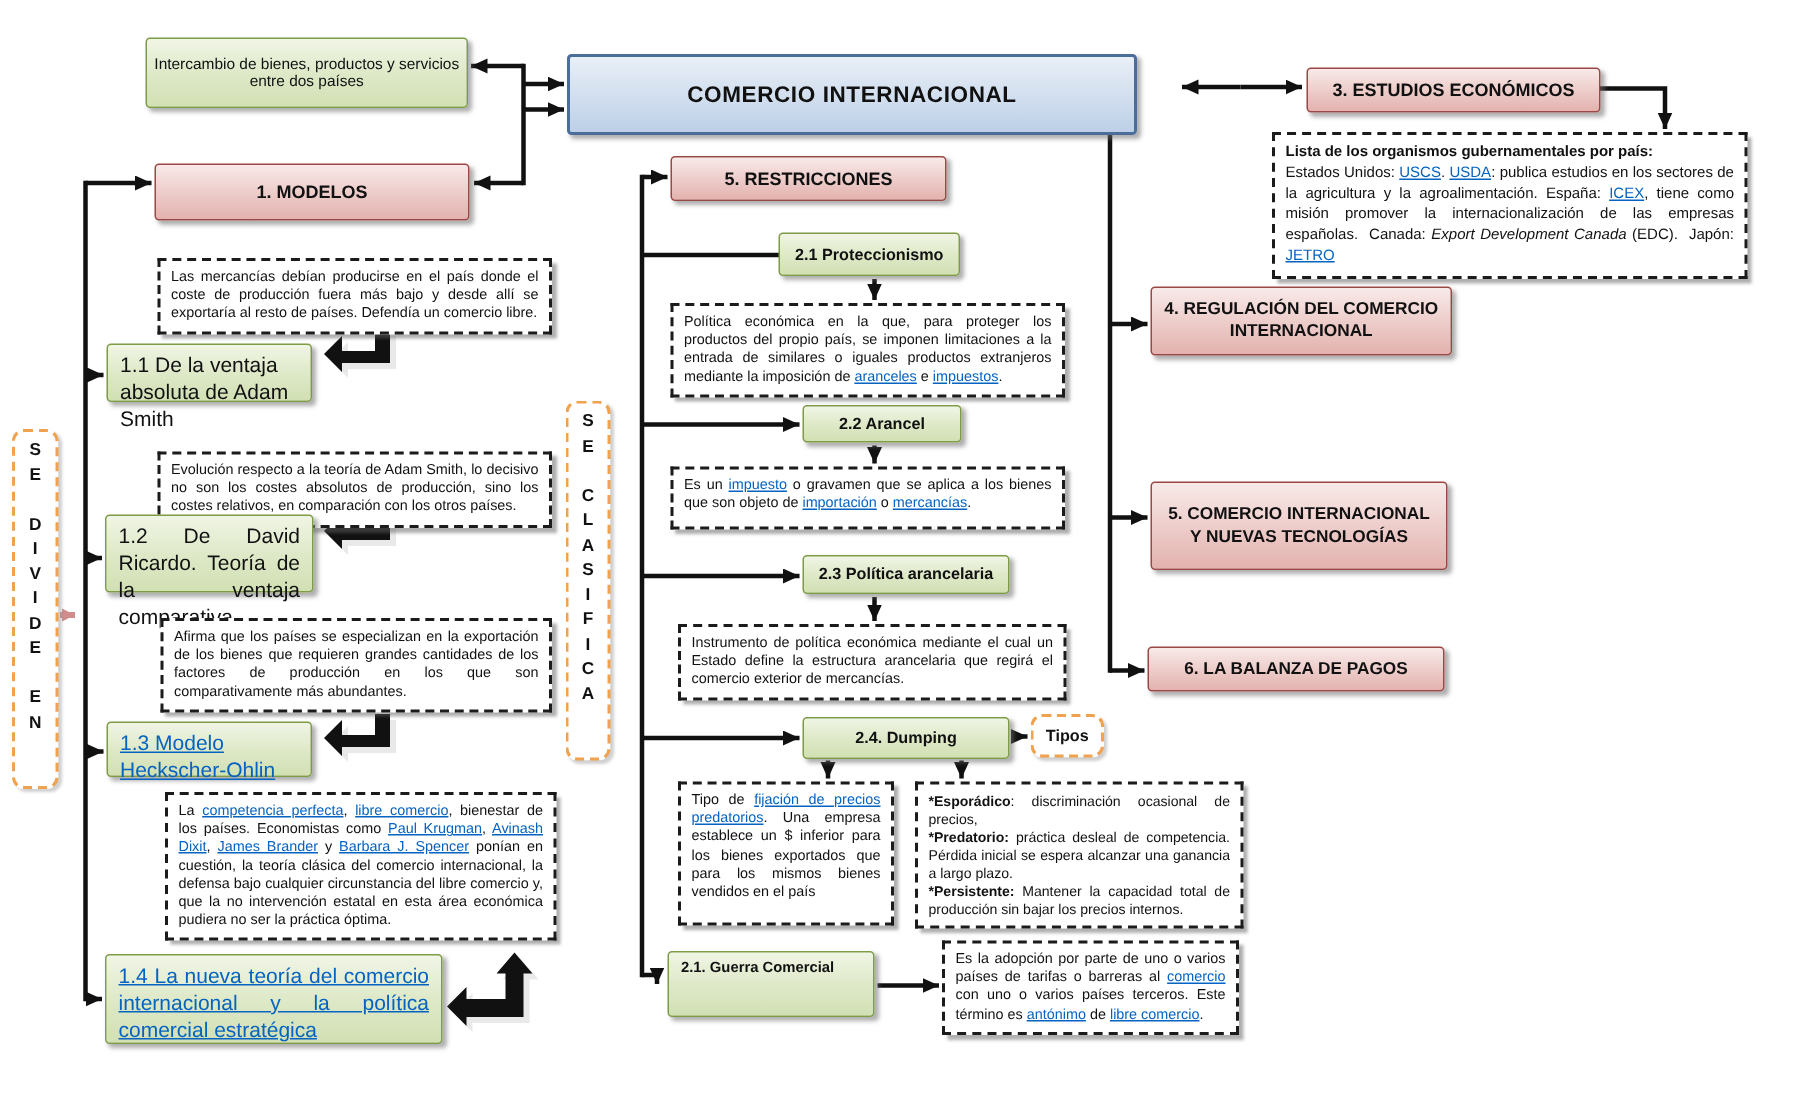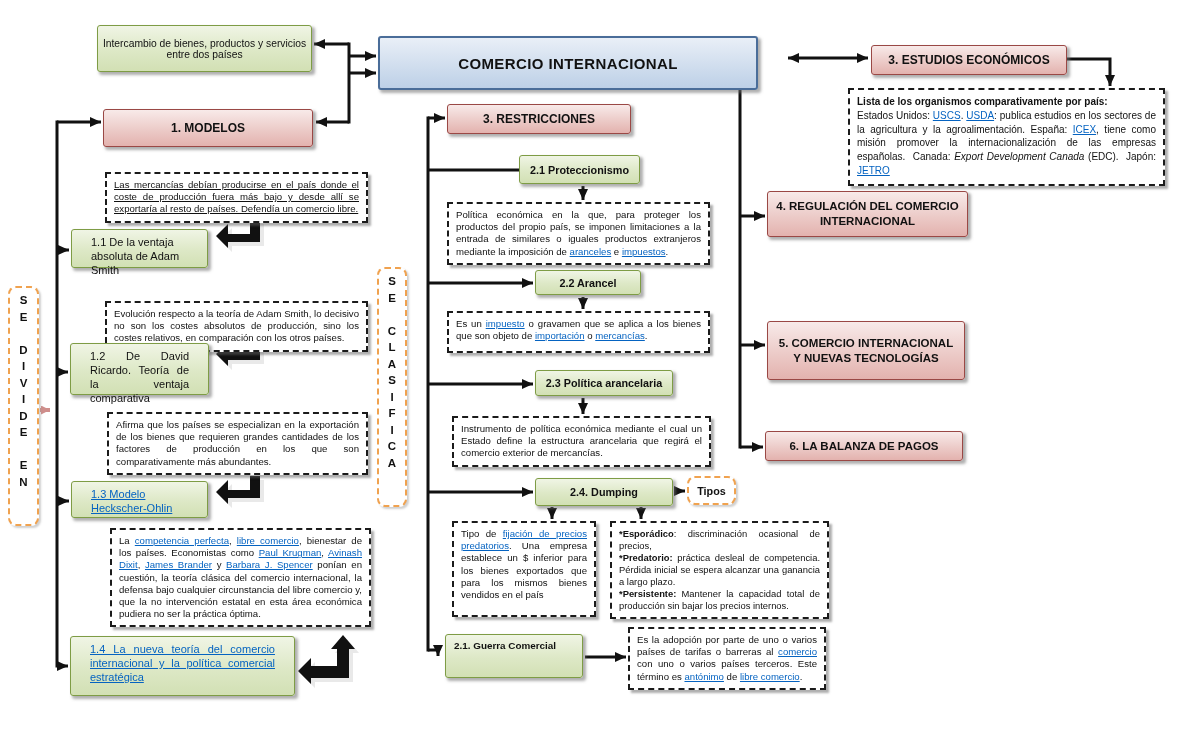--- a/index.html
+++ b/index.html
@@ -19,21 +19,21 @@
            box-shadow:3px 3px 2px rgba(95,95,95,.5);}
   .orangeb{background:#fff;border:2px dashed var(--orange);border-radius:8px;
            box-shadow:2px 2px 2px rgba(150,150,150,.45);}
   .center{display:flex;align-items:center;justify-content:center;text-align:center;}
   .title{font-weight:bold;font-size:15px;letter-spacing:.4px;}
   .h1{font-weight:bold;font-size:12px;}
   .h2{font-weight:bold;font-size:11.5px;line-height:1.3;}
   .h3{font-weight:bold;font-size:10.8px;}
   .desc{font-size:9.6px;line-height:1.27;text-align:justify;padding:5px 7px;}
   .prew{white-space:pre-wrap;}
-  .lbl{font-size:11px;line-height:1.28;padding:5px 19px;}
+  .lbl{font-size:14px;line-height:1.28;padding:5px 8px;}
   .just{text-align:justify;}
   .vletters{font-weight:bold;font-size:11.5px;line-height:16.5px;text-align:center;
             white-space:pre-line;padding-top:4px;}
   .seg-link{color:var(--link);text-decoration:underline;}
   .seg-bold{font-weight:bold;}
   .seg-italic{font-style:italic;}
 </style>
 </head>
 <body>
 
@@ -101,50 +101,50 @@
 
     <use href="#bsm" transform="translate(214,218)"></use>
     <use href="#bsm" transform="translate(214,336)"></use>
     <use href="#bsm" transform="translate(214,474)"></use>
     <use href="#bbg" transform="translate(296,634)"></use>
   </svg>
 
   <div class="node green box3d center" style="left:97px;top:25px;width:215px;height:47px;font-size:10.3px;">Intercambio de bienes, productos y servicios entre dos países</div>
   <div class="node blue box3d center title" style="left:378px;top:12px;width:380px;height:54px;margin-top:24px;">COMERCIO INTERNACIONAL</div>
   <div class="node pink box3d center h1" style="left:871px;top:45px;width:196px;height:30px;">3. ESTUDIOS ECONÓMICOS</div>
-  <div class="node dashedb desc prew" style="left:848px;top:88px;width:317px;min-height:98px;font-size:10px;line-height:1.38;"><span class="seg-bold">Lista de los organismos comparativamente por país:</span><span>
+  <div class="node dashedb desc prew" style="left:848px;top:88px;width:317px;min-height:98px;font-size:10px;line-height:1.38;"><span class="seg-bold">Lista de los organismos gubernamentales por país:</span><span>
 Estados Unidos: </span><span class="seg-link">USCS</span><span>. </span><span class="seg-link">USDA</span><span>: publica estudios en los sectores de la agricultura y la agroalimentación. España: </span><span class="seg-link">ICEX</span><span>, tiene como misión promover la internacionalización de las empresas españolas.  Canada: </span><span class="seg-italic">Export Development Canada</span><span> (EDC).  Japón: </span><span class="seg-link">JETRO</span></div>
 
   <div class="node pink box3d center h1" style="left:103px;top:98px;width:210px;height:38px;margin-top:11px;">1. MODELOS</div>
   <div class="node orangeb vletters" style="left:8px;top:286px;width:31px;height:240px;">S
 E
 
 D
 I
 V
 I
 D
 E
 
 E
 N</div>
 
-  <div class="node dashedb desc" style="left:105px;top:172px;width:263px;min-height:43px;text-decoration:underline;">Las mercancías debían producirse en el país donde el coste de producción fuera más bajo y desde allí se exportaría al resto de países. Defendía un comercio libre.</div>
+  <div class="node dashedb desc" style="left:105px;top:172px;width:263px;min-height:43px;">Las mercancías debían producirse en el país donde el coste de producción fuera más bajo y desde allí se exportaría al resto de países. Defendía un comercio libre.</div>
   <div class="node green box3d lbl" style="left:71px;top:229px;width:137px;height:39px;">1.1  De la ventaja absoluta de Adam Smith</div>
 
   <div class="node dashedb desc" style="left:105px;top:281px;width:263px;min-height:48px;margin-top:20px;">Evolución respecto a la teoría de Adam Smith, lo decisivo no son los costes absolutos de producción, sino los costes relativos, en comparación con los otros países.</div>
   <div class="node green box3d lbl just" style="left:70px;top:343px;width:139px;height:52px;">1.2  De David Ricardo. Teoría de la ventaja comparativa</div>
 
   <div class="node dashedb desc" style="left:107px;top:412px;width:261px;min-height:61px;">Afirma que los países se especializan en la exportación de los bienes que requieren grandes cantidades de los factores de producción en los que son comparativamente más abundantes.</div>
   <div class="node green box3d lbl" style="left:71px;top:481px;width:137px;height:37px;"><span class="seg-link">1.3 Modelo Heckscher-Ohlin</span></div>
 
   <div class="node dashedb desc" style="left:110px;top:528px;width:261px;min-height:97px;"><span>La </span><span class="seg-link">competencia perfecta</span><span>, </span><span class="seg-link">libre comercio</span><span>, bienestar de los países. Economistas como </span><span class="seg-link">Paul Krugman</span><span>, </span><span class="seg-link">Avinash Dixit</span><span>, </span><span class="seg-link">James Brander</span><span> y </span><span class="seg-link">Barbara J. Spencer</span><span> ponían en cuestión,  la teoría clásica del comercio internacional, la defensa bajo cualquier circunstancia del libre comercio y, que la no intervención estatal en esta área económica pudiera no ser la práctica óptima.</span></div>
   <div class="node green box3d lbl just" style="left:70px;top:636px;width:225px;height:60px;"><span class="seg-link">1.4 La nueva teoría del comercio internacional y la política comercial estratégica</span></div>
 
-  <div class="node pink box3d center h1" style="left:447px;top:104px;width:184px;height:30px;">3. RESTRICCIONES</div>
+  <div class="node pink box3d center h1" style="left:447px;top:104px;width:184px;height:30px;">5. RESTRICCIONES</div>
   <div class="node orangeb vletters" style="left:377px;top:267px;width:30px;height:240px;">S
 E
 
 C
 L
 A
 S
 I
 F
 I

